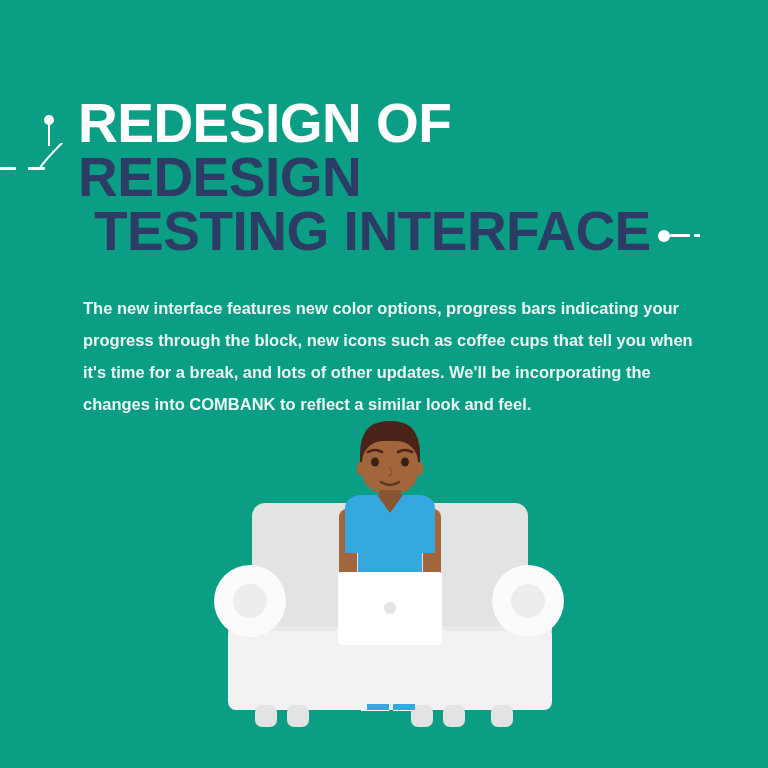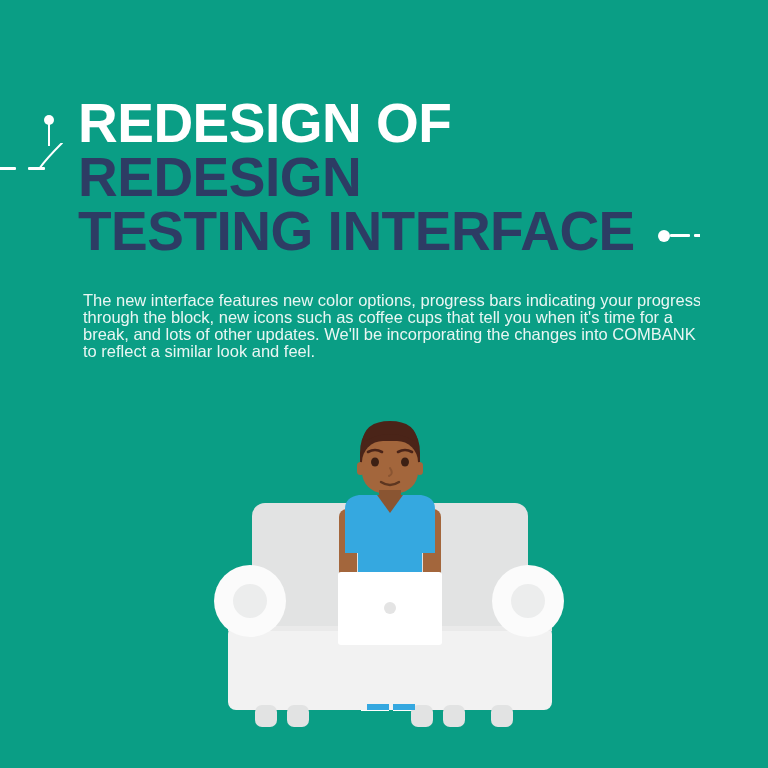--- a/index.html
+++ b/index.html
@@ -84,32 +84,32 @@
   .headline-line {
     display: block;
     font-weight: 700;
     font-size: 55px;
     line-height: 54px;
     letter-spacing: -0.5px;
     white-space: nowrap;
   }
   .headline-line.l1 { color: #ffffff; }
   .headline-line.l2 { color: #2d3c64; }
-  .headline-line.l3 { color: #2d3c64; }
+  .headline-line.l3 { color: #2d3c64; margin-left: 16px; }
 
   
   .body-copy {
     position: absolute;
     left: 83px;
     top: 275px;
     width: 620px;
     color: #e9f6f3;
     font-size: 16.5px;
-    line-height: 17px;
-    font-weight: 400;
+    line-height: 32px;
+    font-weight: 700;
   }
 
   
   .illustration {
     position: absolute;
     left: 195px;
     top: 405px;
     width: 390px;
     height: 340px;
   }

